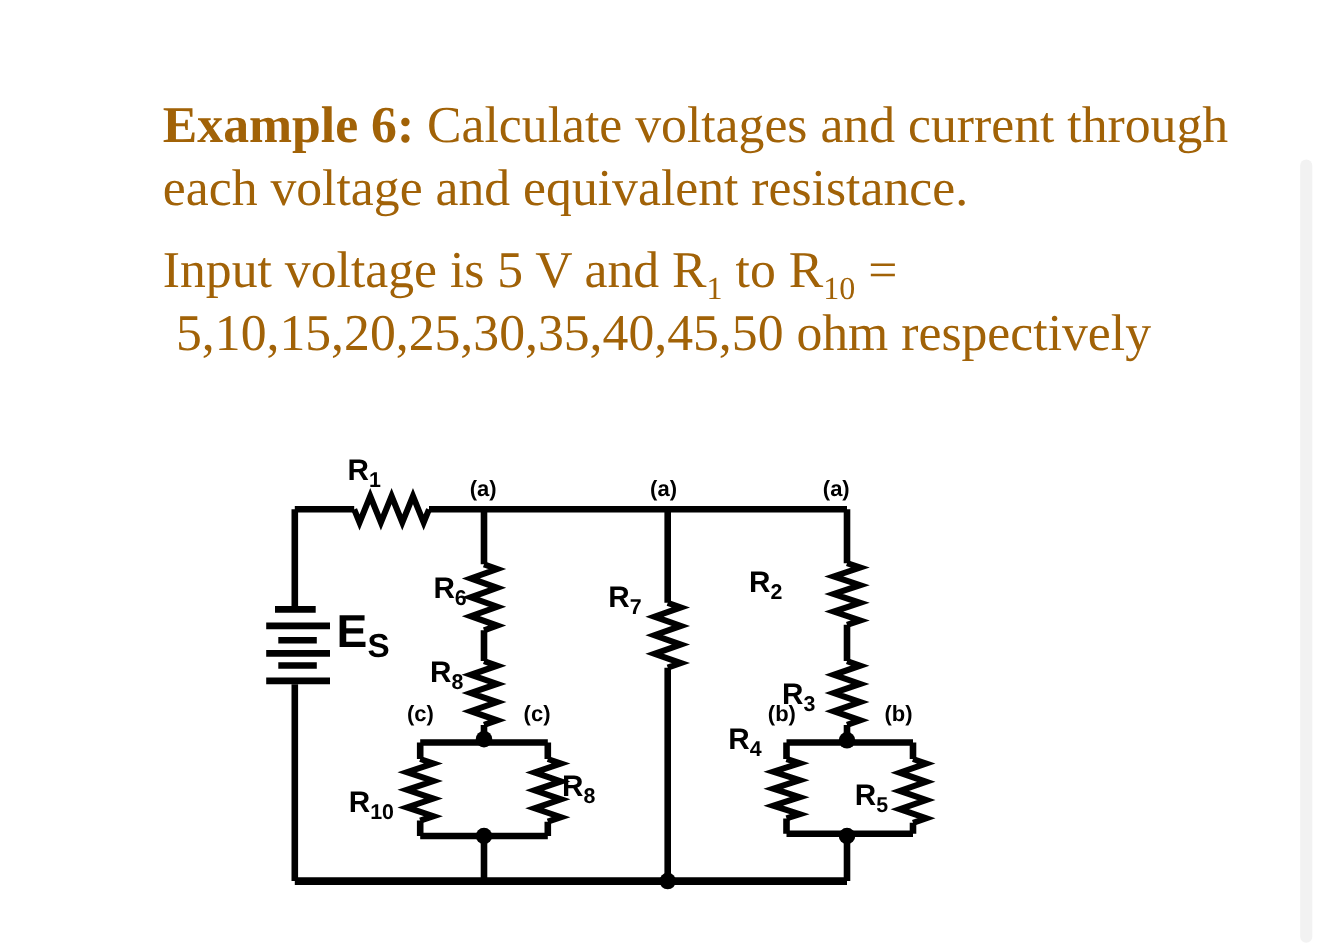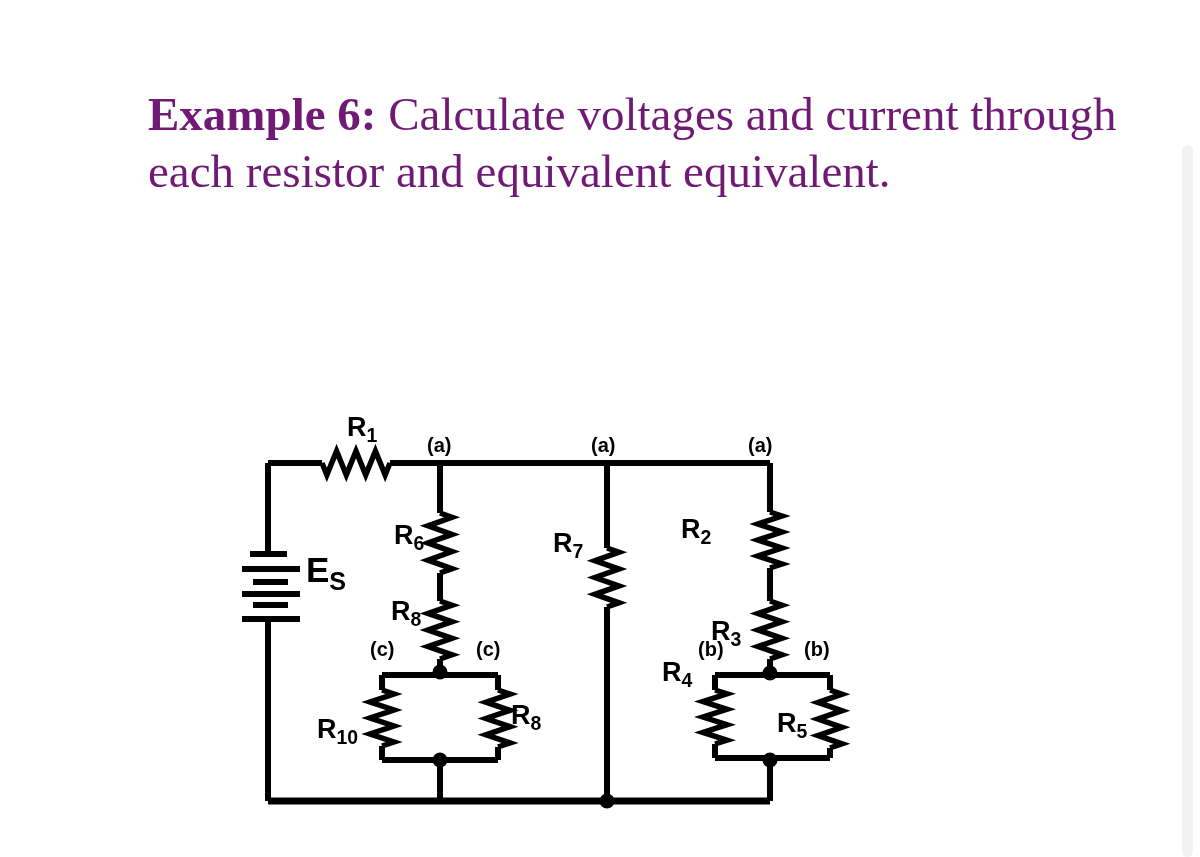--- a/index.html
+++ b/index.html
@@ -3,54 +3,58 @@
 <meta charset="utf-8">
 <style>
   html,body{margin:0;padding:0;}
   body{
     width:1200px;height:857px;position:relative;overflow:hidden;
     background:#ffffff;color:#000;
     font-family:"Liberation Serif", serif;
   }
   
   .text-block{position:absolute;left:148px;top:86px;width:1040px;}
-  .para{margin:0;font-size:47px;line-height:57px;color:#701a75;}
+  .para{margin:0;font-size:47px;line-height:57px;color:#a16207;}
   .para .line{white-space:nowrap;}
   .para b{font-weight:bold;}
   .spec{margin-top:18px;}
   .para sub{font-size:0.62em;line-height:0;}
   .line.indent{padding-left:12px;}
   
   .circuit-svg{position:absolute;left:0;top:0;}
   .wire{fill:none;stroke:#000;stroke-width:6;}
   .wire-heavy{fill:none;stroke:#000;stroke-width:7;}
   .res{fill:none;stroke:#000;stroke-width:5.5;stroke-miterlimit:12;}
   .plate{stroke:#000;stroke-width:6;}
   .dot{fill:#000;stroke:none;}
   .clabel{
     position:absolute;white-space:nowrap;color:#000;
     font-family:"Liberation Sans", sans-serif;font-weight:bold;
   }
   .rlabel{font-size:27px;}
   .nlabel{font-size:20px;}
-  .eslabel{font-size:35px;}
+  .eslabel{font-size:42px;}
   .clabel sub{font-size:0.72em;line-height:0;}
   
   .scrollbar-thumb{
     position:absolute;left:1182px;top:145px;width:11px;height:712px;
     background:#f2f2f2;border-radius:6px;
   }
 </style>
 </head>
 <body>
 
 <div class="text-block">
   <div class="para title">
     <div class="line"><b>Example 6:</b><span> Calculate voltages and current through</span></div>
-    <div class="line">each resistor and equivalent equivalent.</div>
+    <div class="line">each voltage and equivalent resistance.</div>
+  </div>
+  <div class="para spec">
+    <div class="line"><span>Input voltage is 5 V and R</span><sub>1</sub><span> to R</span><sub>10</sub><span> =</span></div>
+    <div class="line indent">5,10,15,20,25,30,35,40,45,50 ohm respectively</div>
   </div>
 </div>
 
 <svg class="circuit-svg" width="1200" height="857" viewBox="0 0 1200 857">
 
   <path class="wire" d="
     M268,463 H322 M390,463 H770
     M268,463 V551 M268,622 V801
     M440,463 V513 M440,573 V601 M440,659 V675
     M382,675 H498 M382,675 V690 M382,746 V760 M382,760 H498
@@ -81,21 +85,21 @@
   <polyline class="res" points="715,690 727,693.8571428571429 703,701.5714285714286 727,709.2857142857143 703,717 727,724.7142857142857 703,732.4285714285714 727,740.1428571428571 715,744"></polyline>
   <polyline class="res" points="830,690 842,694.1428571428571 818,702.4285714285714 842,710.7142857142857 818,719 842,727.2857142857143 818,735.5714285714286 842,743.8571428571429 830,748"></polyline>
 
   <circle class="dot" cx="440" cy="672" r="7.5"></circle>
   <circle class="dot" cx="440" cy="760" r="7.5"></circle>
   <circle class="dot" cx="770" cy="673" r="7.5"></circle>
   <circle class="dot" cx="770" cy="760" r="7.5"></circle>
   <circle class="dot" cx="607" cy="801" r="7.5"></circle>
 </svg>
 
-<div class="clabel rlabel" style="left:347px;top:412px"><span>R</span><sub>1</sub></div>
+<div class="clabel rlabel" style="left:316px;top:412px"><span>R</span><sub>1</sub></div>
 <div class="clabel nlabel" style="left:427px;top:434px">(a)</div>
 <div class="clabel nlabel" style="left:591px;top:434px">(a)</div>
 <div class="clabel nlabel" style="left:748px;top:434px">(a)</div>
 <div class="clabel eslabel" style="left:306px;top:550px"><span>E</span><sub>S</sub></div>
 <div class="clabel rlabel" style="left:394px;top:520px"><span>R</span><sub>6</sub></div>
 <div class="clabel rlabel" style="left:391px;top:596px"><span>R</span><sub>8</sub></div>
 <div class="clabel nlabel" style="left:370px;top:638px">(c)</div>
 <div class="clabel nlabel" style="left:476px;top:638px">(c)</div>
 <div class="clabel rlabel" style="left:317px;top:714px"><span>R</span><sub>10</sub></div>
 <div class="clabel rlabel" style="left:511px;top:700px"><span>R</span><sub>8</sub></div>

